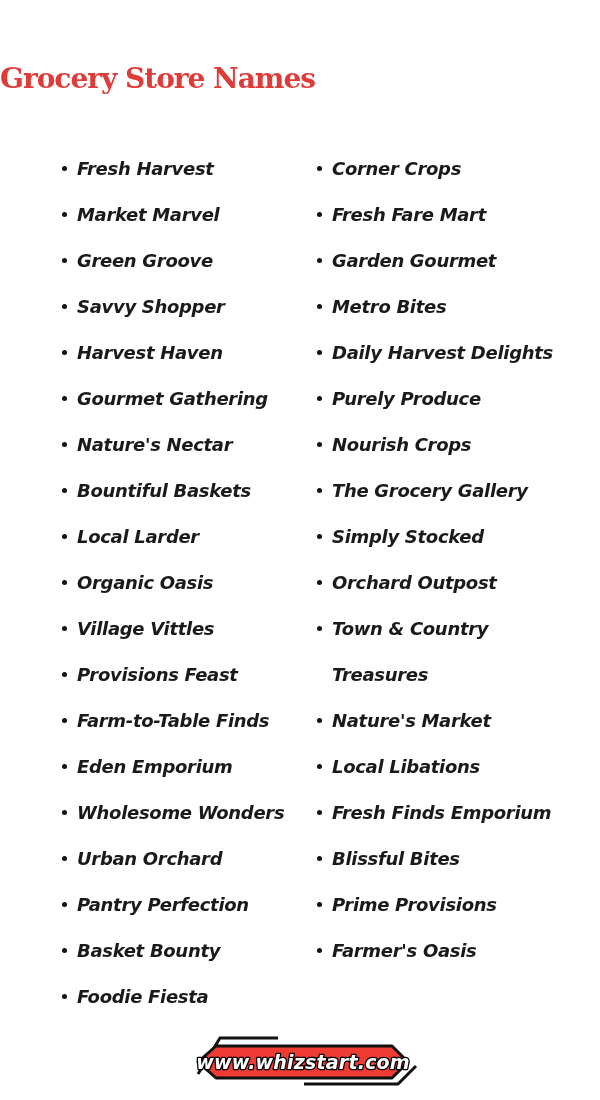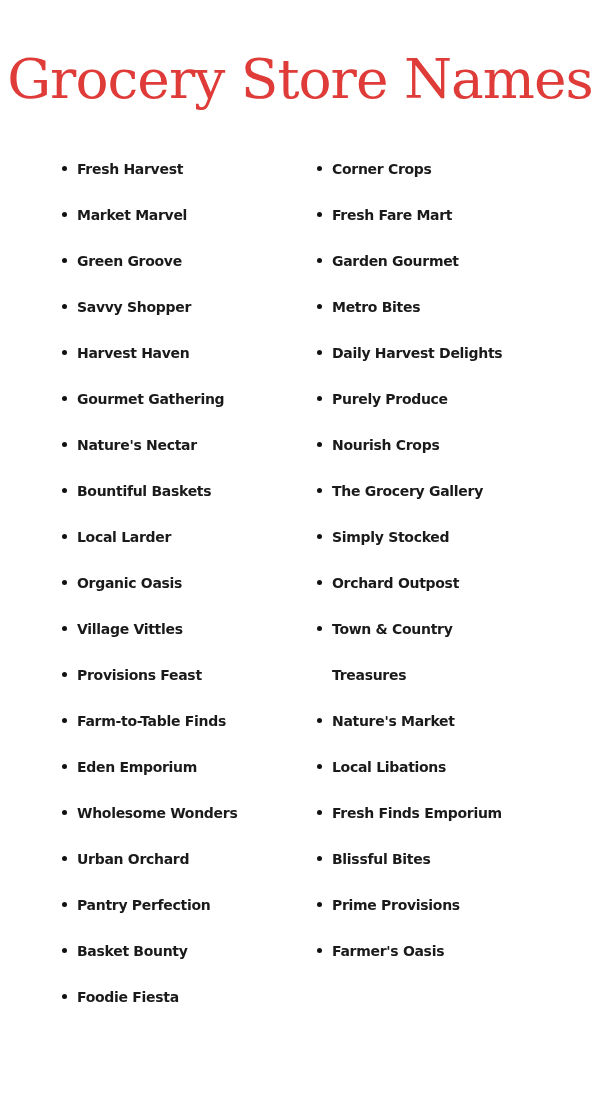--- a/index.html
+++ b/index.html
@@ -8,24 +8,24 @@
     position: relative;
     width: 600px;
     height: 1100px;
     margin: 0 auto;
     background: #ffffff;
     overflow: hidden;
     font-family: "DejaVu Sans", sans-serif;
   }
   .page-title {
     margin-top: 54px;
-    text-align: center;
+    text-align: left;
     font-family: "DejaVu Serif", serif;
-    font-weight: 400;
-    font-size: 55px;
+    font-weight: 700;
+    font-size: 28px;
     line-height: 50px;
     letter-spacing: -1px;
     color: #df3b38;
   }
   .columns {
     display: flex;
     align-items: flex-start;
     margin: 42px 0 0 60px;
   }
   .col {
@@ -33,21 +33,22 @@
     margin: 0;
     padding: 0;
   }
   .col-left { width: 255px; }
   .col-right { width: 270px; }
   .col li {
     position: relative;
     padding-left: 17px;
     line-height: 46px;
     font-weight: 700;
-    font-size: 14px;
+    font-style: italic;
+    font-size: 18px;
     letter-spacing: -0.3px;
     color: #1a1a1a;
     white-space: pre-line;
   }
   .col li::before {
     content: "";
     position: absolute;
     left: 2px;
     top: 20px;
     width: 5px;
@@ -120,14 +121,22 @@
 Treasures</li>
         <li>Nature's Market</li>
         <li>Local Libations</li>
         <li>Fresh Finds Emporium</li>
         <li>Blissful Bites</li>
         <li>Prime Provisions</li>
         <li>Farmer's Oasis</li>
       </ul>
   </div>
 
+  <div class="badge">
+    <svg width="240" height="50" viewBox="0 0 240 50">
+      <path d="M 94 2 L 36 2 L 14 38" fill="none" stroke="#111111" stroke-width="3"></path>
+      <path d="M 120 48 L 214 48 L 232 30" fill="none" stroke="#111111" stroke-width="3"></path>
+      <polygon points="14,26 32,10 208,10 224,26 208,42 32,42" stroke="#111111" stroke-width="3" stroke-linejoin="round" fill="#ee3b33"></polygon>
+      <text x="119" y="33" text-anchor="middle" class="badge-text">www.whizstart.com</text>
+    </svg>
+  </div>
 
 </div>
 
 </body></html>

